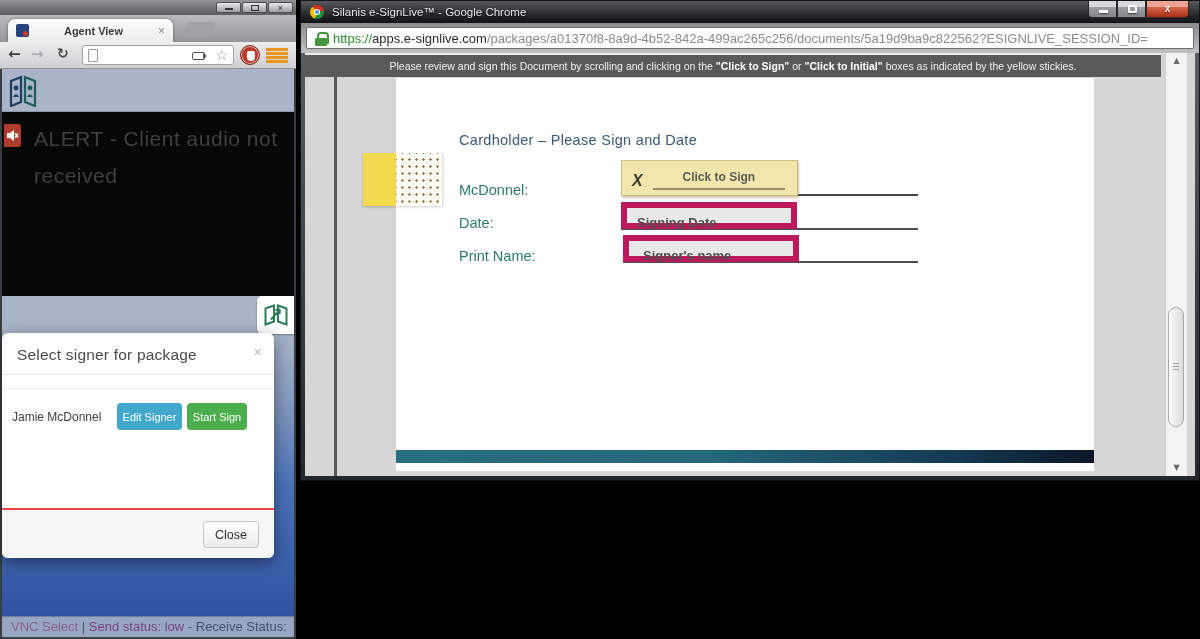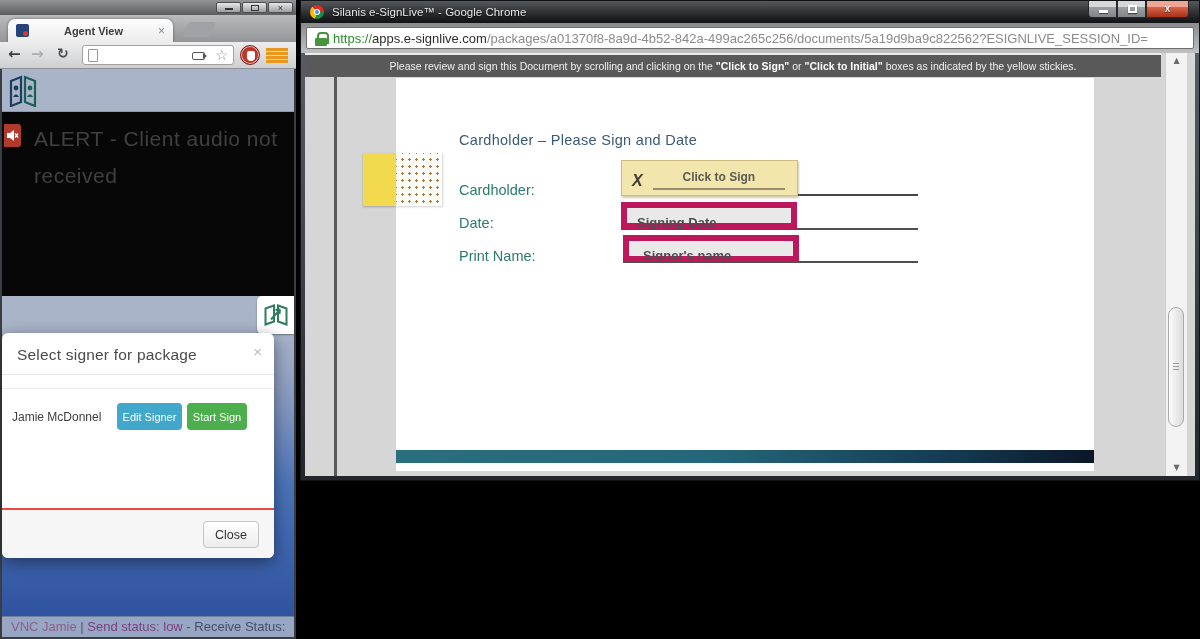--- a/index.html
+++ b/index.html
@@ -207,21 +207,21 @@
             <button class="btn btn-edit">Edit Signer</button>
             <button class="btn btn-start">Start Sign</button>
           </div>
           <div class="modal-footer">
             <div class="btn-close">Close</div>
           </div>
         </div>
       </div>
 
       <div class="lw-status">
-        <span class="st-vnc">VNC Jamie</span><span class="st-sep"> | </span><span class="st-send">Send status: low</span><span class="st-recv"> - Receive Status:</span>
+        <span class="st-vnc">VNC Select</span><span class="st-sep"> | </span><span class="st-send">Send status: low</span><span class="st-recv"> - Receive Status:</span>
       </div>
     </div>
   </div>
 
   <div class="cw">
     <div class="cw-titlebar">
       <span class="chrome-ball">
           <span class="w"></span>
           <span class="b"></span>
         </span>
@@ -254,21 +254,21 @@
       <div class="vline"></div>
 
       <div class="page">
         <div class="teal-bar"></div>
       </div>
 
       <div class="sticky-solid"></div>
       <div class="sticky-dots"></div>
 
       <div class="doc-heading">Cardholder – Please Sign and Date</div>
-      <div class="doc-label lab-sig">Cardholder:</div>
+      <div class="doc-label lab-sig">McDonnel:</div>
       <div class="doc-label lab-date">Date:</div>
       <div class="doc-label lab-name">Print Name:</div>
 
       <div class="sig-line"></div>
       <div class="sign-btn">
         <span class="sign-x">X</span>
         <span class="sign-label">Click to Sign</span>
       </div>
 
       <div class="date-line"></div>

